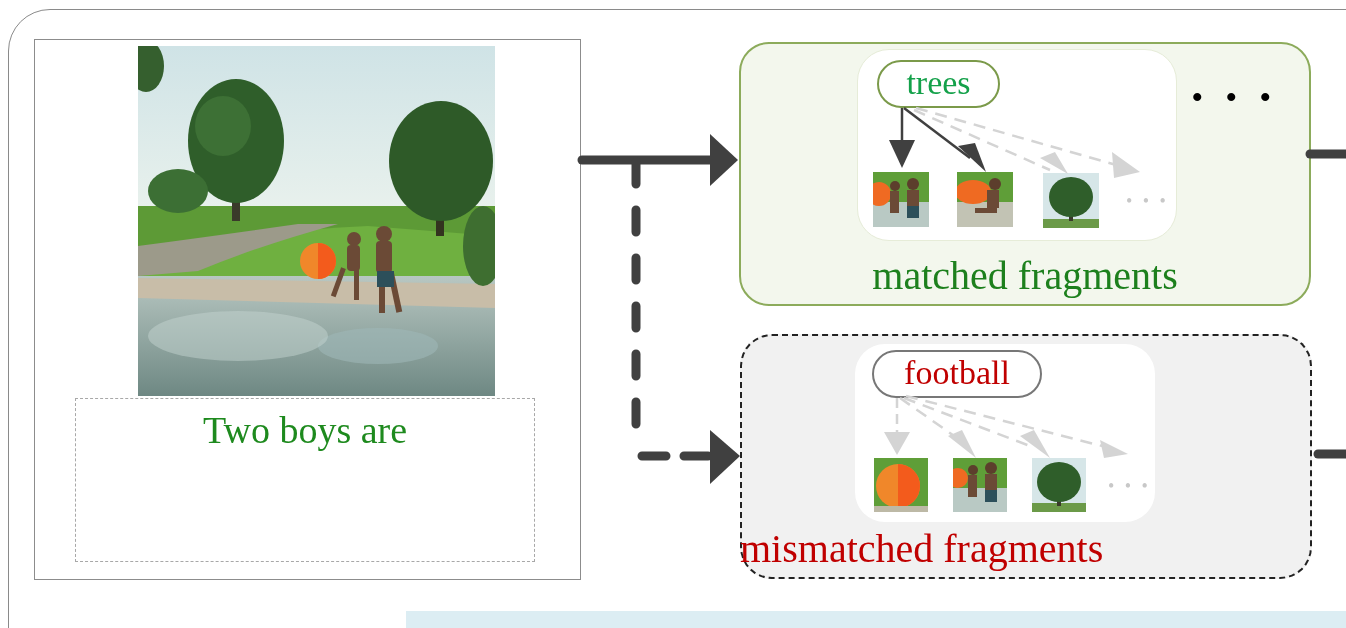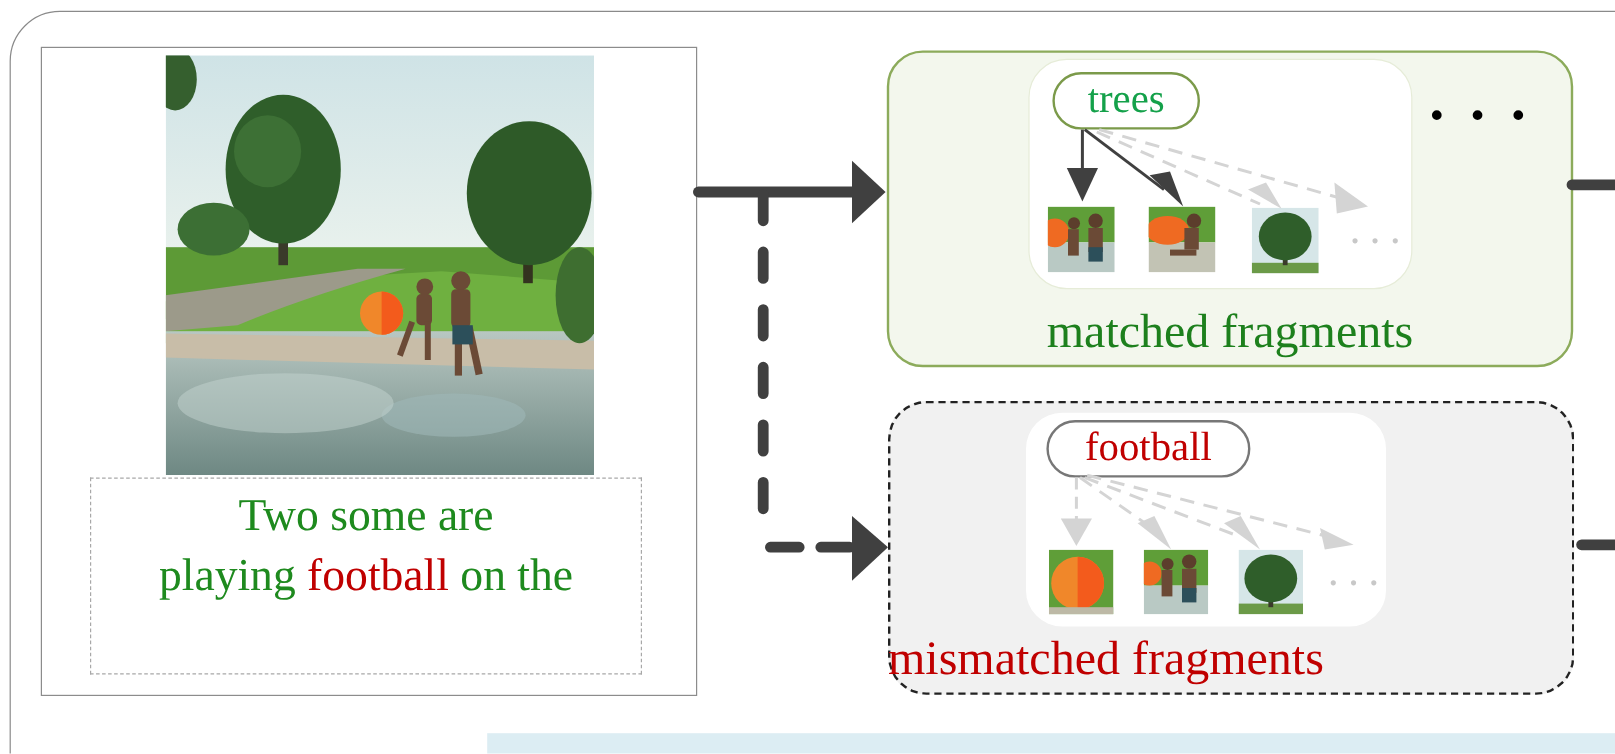--- a/index.html
+++ b/index.html
@@ -81,22 +81,21 @@
       <rect x="241" y="227" width="6" height="40"></rect>
       <rect x="250" y="227" width="6" height="40" transform="rotate(-12 253 227)"></rect>
     </g>
     <rect x="239" y="225" width="17" height="16" fill="#2c4f5a"></rect>
     <ellipse cx="240" cy="300" rx="60" ry="18" fill="#9fb7b8" opacity="0.6"></ellipse>
     <ellipse cx="100" cy="290" rx="90" ry="25" fill="#c3d3cf" opacity="0.5"></ellipse>
   </svg>
 </div>
 
 <div class="abs caption-box">
-  <div>Two some  are</div>
-  <div><span>playing </span><span class="mis">football</span><span> on the</span></div>
+  <div>Two boys  are</div>
 </div>
 
 <div class="abs matched-panel"></div>
 <div class="abs matched-inner"></div>
 <div class="abs pill-boys">trees</div>
 <div class="abs ellipsis-top">• • •</div>
 <div class="abs matched-title">matched fragments</div>
 
 <div class="thumb" style="left:873px;top:172px;width:56px;height:55px;">
   <svg width="56" height="55">

